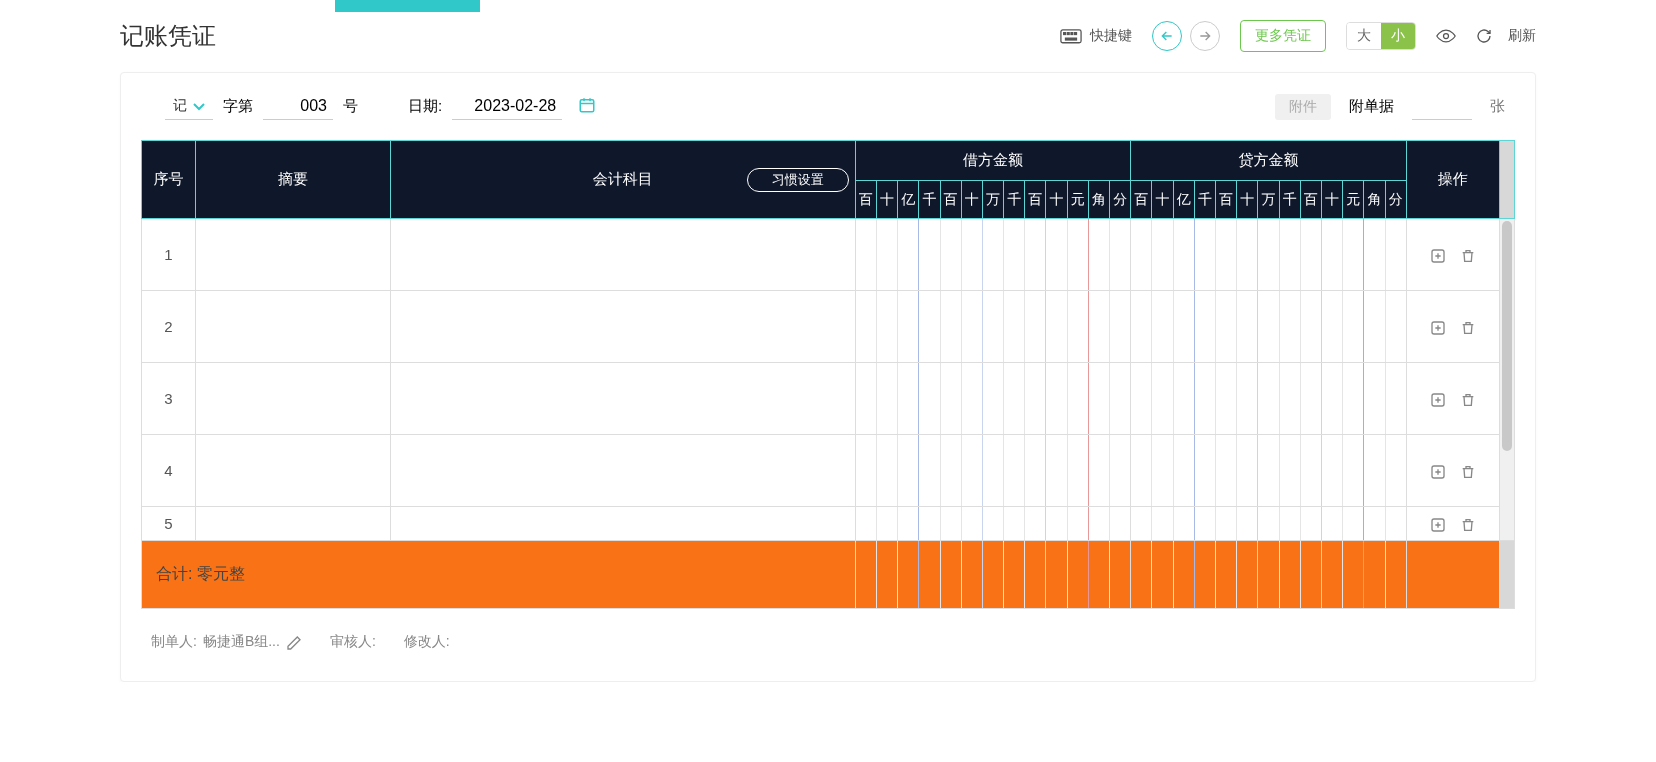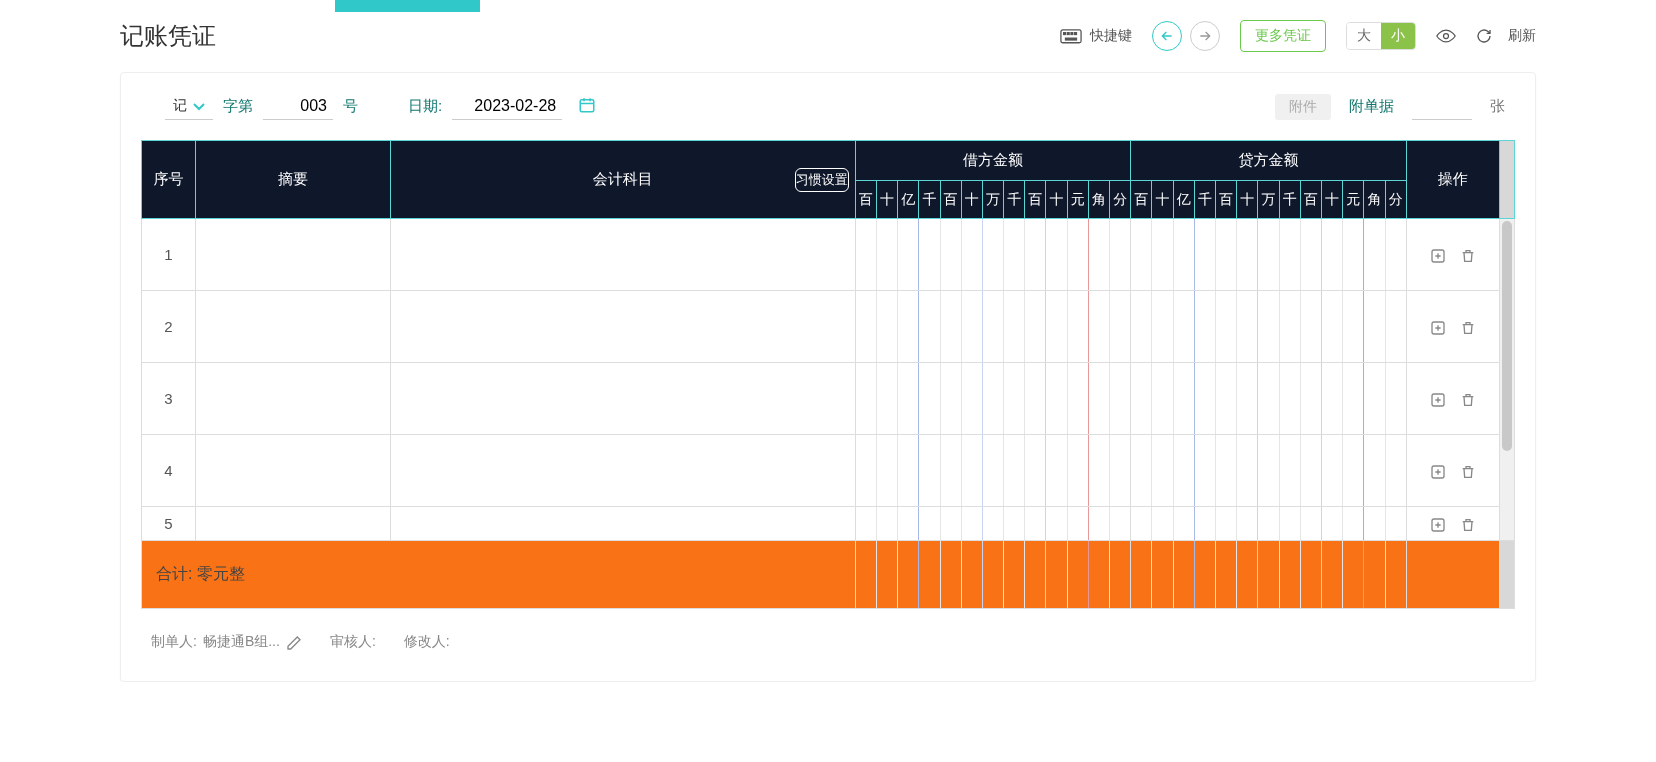--- a/index.html
+++ b/index.html
@@ -31,40 +31,40 @@
 
 .form-row { display: flex; align-items: center; justify-content: space-between; padding: 0 10px 20px 24px; }
 .form-left { display: flex; align-items: center; gap: 10px; }
 .form-right { display: flex; align-items: center; gap: 18px; }
 .underline-inp { border: none; border-bottom: 1px solid #ccc; text-align: right; font-size: 16px; padding: 4px 6px; background: transparent; }
 .underline-inp.w50 { width: 60px; }
 .underline-inp.w80 { width: 70px; }
 .underline-inp.w110 { width: 110px; }
 .ji-drop { display: inline-flex; align-items: center; gap: 6px; border-bottom: 1px solid #ccc; padding: 4px 8px; cursor: pointer; }
 .chev-down { color: #30c8c8; }
-.label-txt { color: #0f766e; font-size: 15px; }
+.label-txt { color: #000000; font-size: 15px; }
 .cal-icon { color: #30c8c8; cursor: pointer; margin-left: 6px; }
 
 .att-btn { background: #f0f0f0; color: #aaa; padding: 4px 14px; border-radius: 3px; font-size: 14px; cursor: not-allowed; }
 .zhang { color: #777; font-size: 15px; }
 
 
 .tbl-wrap { position: relative; }
 .tbl { width: 100%; border-collapse: collapse; table-layout: fixed; }
 .tbl th { background: #0f172a; color: #fff; font-weight: 500; font-size: 15px; text-align: center; border: 1px solid #5dd5d5; height: 40px; }
 .tbl th.sub { height: 38px; font-size: 14px; }
 .tbl td { border: 1px solid #ddd; text-align: center; height: 72px; font-size: 15px; color: #555; }
 .tbl .seq-col { width: 50px; }
 .tbl .sum-col { width: 180px; }
 .tbl .subj-col { width: 430px; position: relative; }
 .tbl .op-col { width: 86px; }
 .tbl .digit { width: 19.6px; font-size: 13px; padding: 0; }
 .tbl .scroll-col { width: 14px; background: #d8d8d8; }
 
-.habit-btn { position: absolute; right: 6px; top: 50%; transform: translateY(-50%); border: 1px solid #fff; background: transparent; color: #fff; font-size: 13px; padding: 2px 0; border-radius: 6px; cursor: pointer; }
+.habit-btn { position: absolute; right: 6px; top: 50%; transform: translateY(-50%); border: 1px solid #fff; background: transparent; color: #fff; font-size: 13px; padding: 2px 24px; border-radius: 12px; cursor: pointer; }
 
 .money-cell { padding: 0 !important; height: 72px; }
 .money-cols { display: flex; height: 100%; }
 .money-cols span { flex: 1; border-right: 1px solid #e5e5e5; }
 .money-cols span:nth-child(3) { border-right-color: #a8b8e8; }
 .money-cols span:nth-child(6),
 .money-cols span:nth-child(9) { border-right-color: #c8d4f0; }
 .money-cols span:nth-child(11) { border-right-color: #e89898; }
 .money-cols span:last-child { border-right: none; }
 

